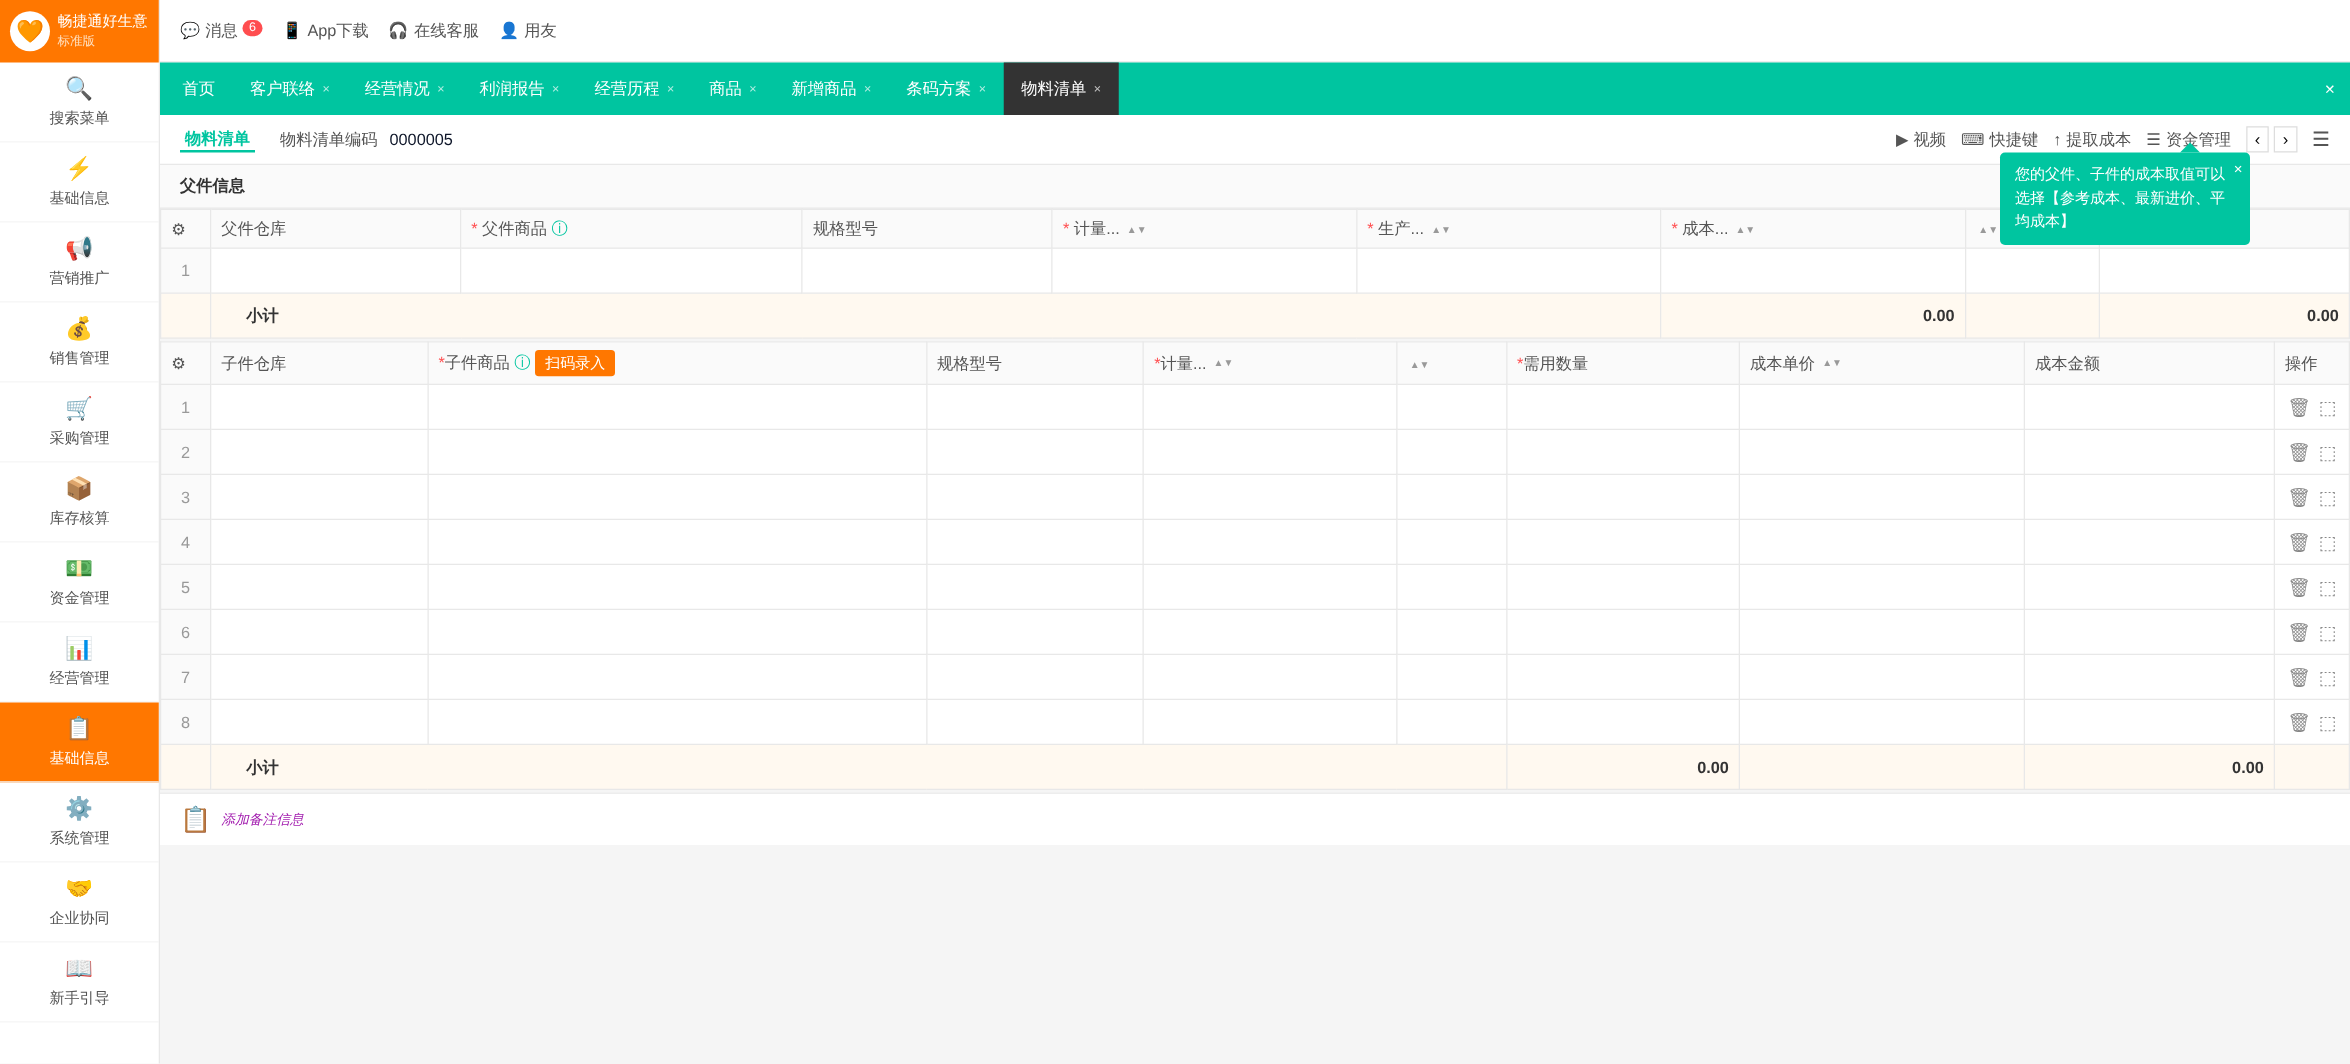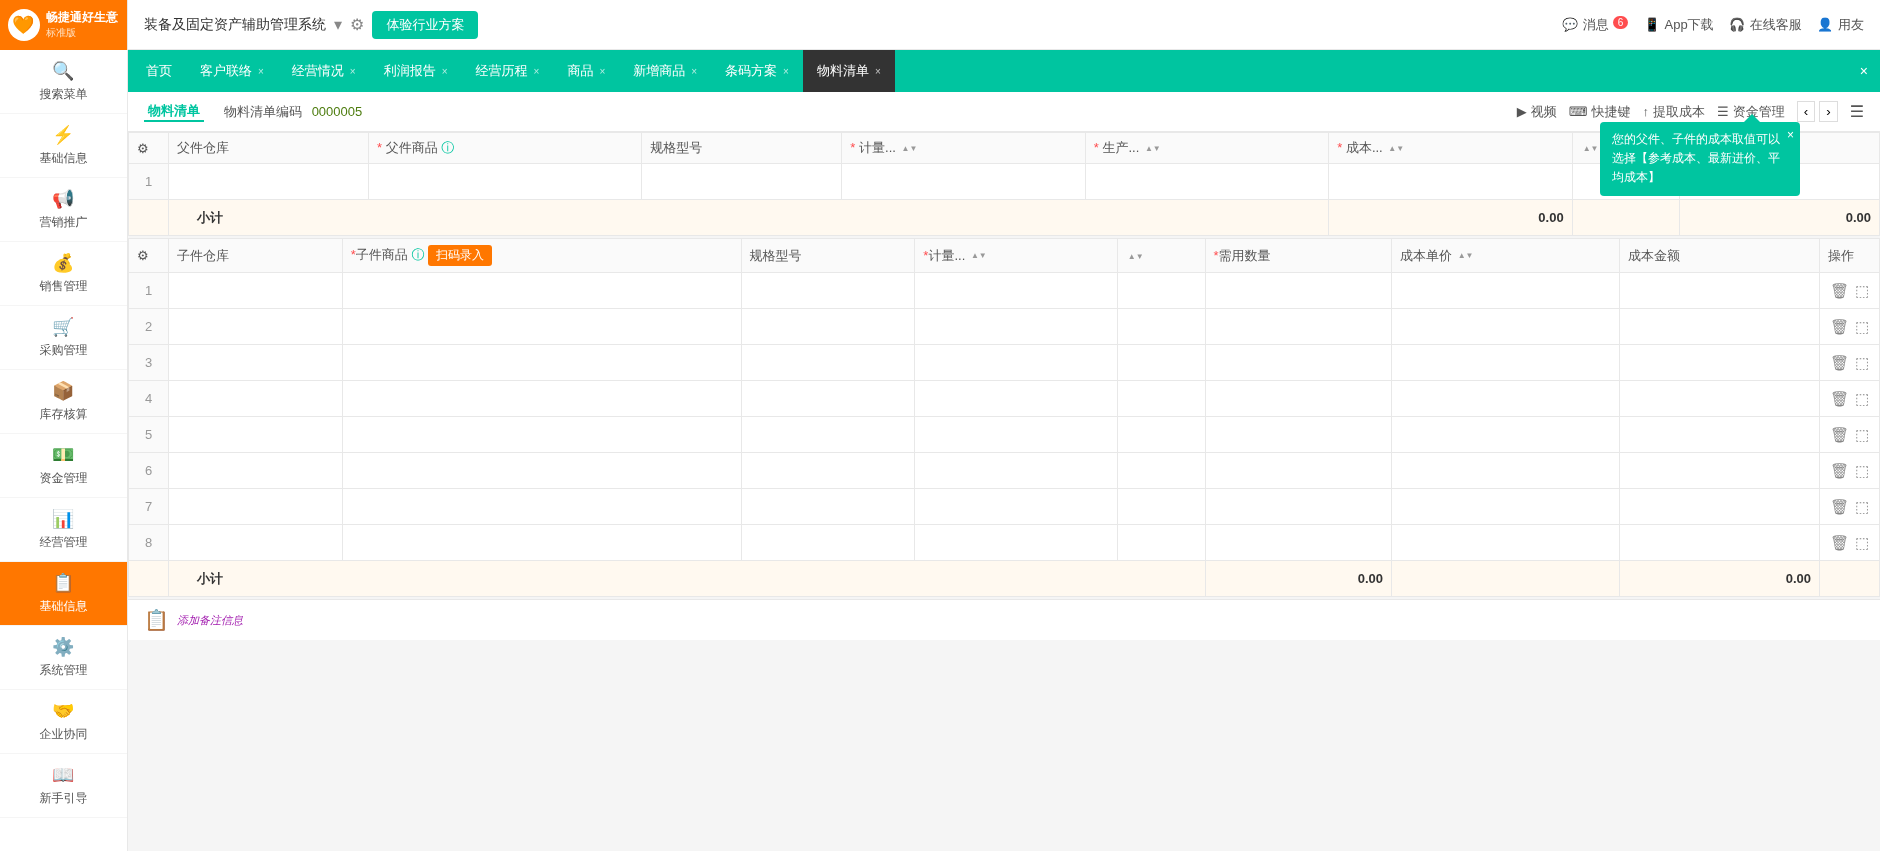--- a/index.html
+++ b/index.html
@@ -30,21 +30,21 @@
       display: flex;
       align-items: center;
       justify-content: center;
       font-size: 18px;
       color: #ff7700;
       flex-shrink: 0;
     }
     .sidebar-logo-text {
       color: #fff;
       font-size: 12px;
-      font-weight: bold;
+      font-weight: normal;
       line-height: 1.3;
     }
     .sidebar-logo-sub {
       color: #ffe0c0;
       font-size: 10px;
     }
     .sidebar-item {
       display: flex;
       flex-direction: column;
       align-items: center;
@@ -381,26 +381,20 @@
   </div>
   <div class="sidebar-item">
     <span class="icon">📖</span>
     <span class="sidebar-item-label">新手引导</span>
   </div>
 </div>
 
 <div class="main">
 
   <div class="top-header">
-    <div class="top-header-left">
-      <span class="system-title">装备及固定资产辅助管理系统</span>
-      <span class="settings-icon">▾</span>
-      <span class="settings-icon">⚙</span>
-      <button class="trial-btn">体验行业方案</button>
-    </div>
     <div class="top-header-right">
       <div class="header-action">
         <span>💬</span>
         <span>消息</span>
         <span class="badge">6</span>
       </div>
       <div class="header-action">
         <span>📱</span>
         <span>App下载</span>
       </div>
@@ -451,21 +445,21 @@
       <span>物料清单</span>
       <span class="close-x">×</span>
     </div>
     <div style="margin-left:auto; color:#fff; padding:0 8px; cursor:pointer; font-size:14px;">×</div>
   </div>
 
   <div class="toolbar">
     <span class="toolbar-tab active">物料清单</span>
     <span class="toolbar-tab">
       <span>物料清单编码</span>
-      <span style="color:#4d7c0f; margin-left:6px;margin-top:40px;">0000005</span>
+      <span style="color:#0f172a; margin-left:6px;margin-top:40px;">0000005</span>
     </span>
     <div class="toolbar-right">
       <div class="toolbar-right-item">
         <span>▶</span>
         <span>视频</span>
       </div>
       <div class="toolbar-right-item">
         <span>⌨</span>
         <span>快捷键</span>
       </div>
@@ -486,20 +480,21 @@
 
     <div class="tooltip-popup">
       <span class="tooltip-close">×</span>
       <span>您的父件、子件的成本取值可以选择【参考成本、最新进价、平均成本】</span>
     </div>
   </div>
 
   <div class="content">
 
     <div class="section">
+      <div class="section-title">父件信息</div>
       <table class="data-table">
         <thead>
           <tr>
             <th class="settings-col">⚙</th>
             <th>父件仓库</th>
             <th>
               <span class="th-required"></span><span>父件商品</span>
               <span style="color:#00c5a0;">ⓘ</span>
             </th>
             <th>规格型号</th>

